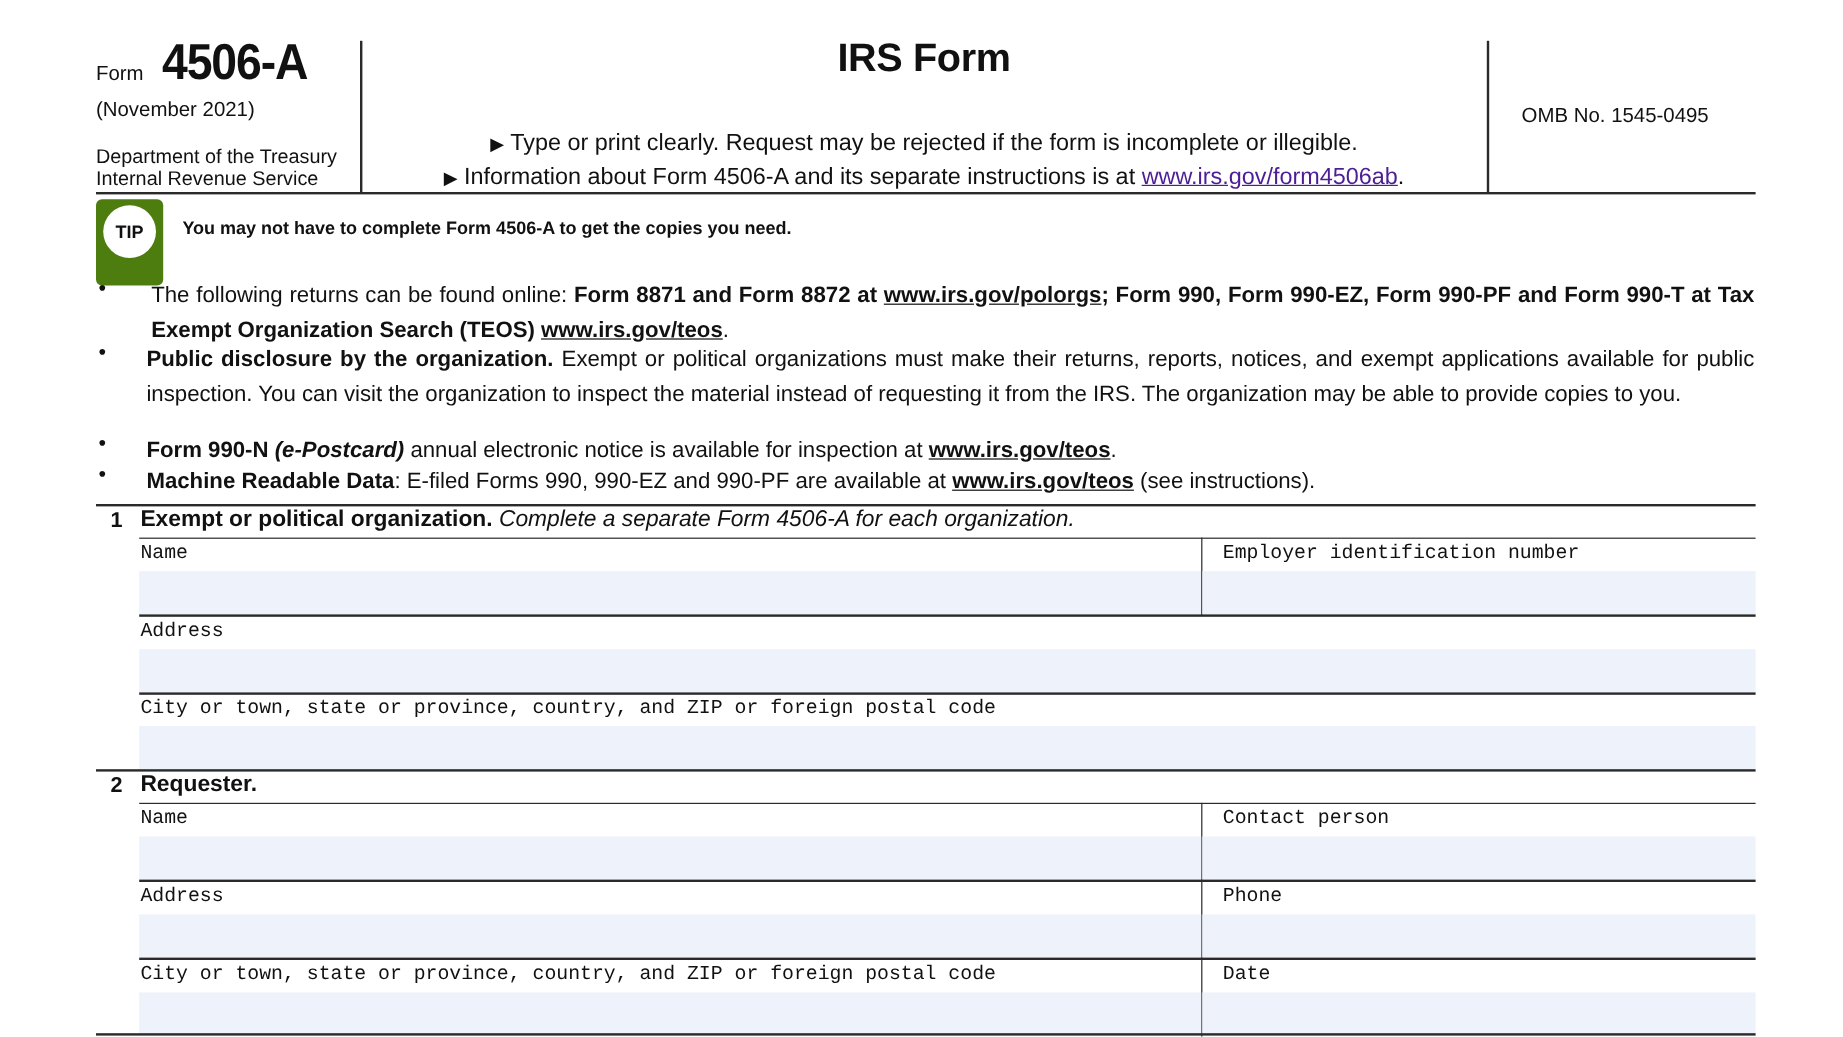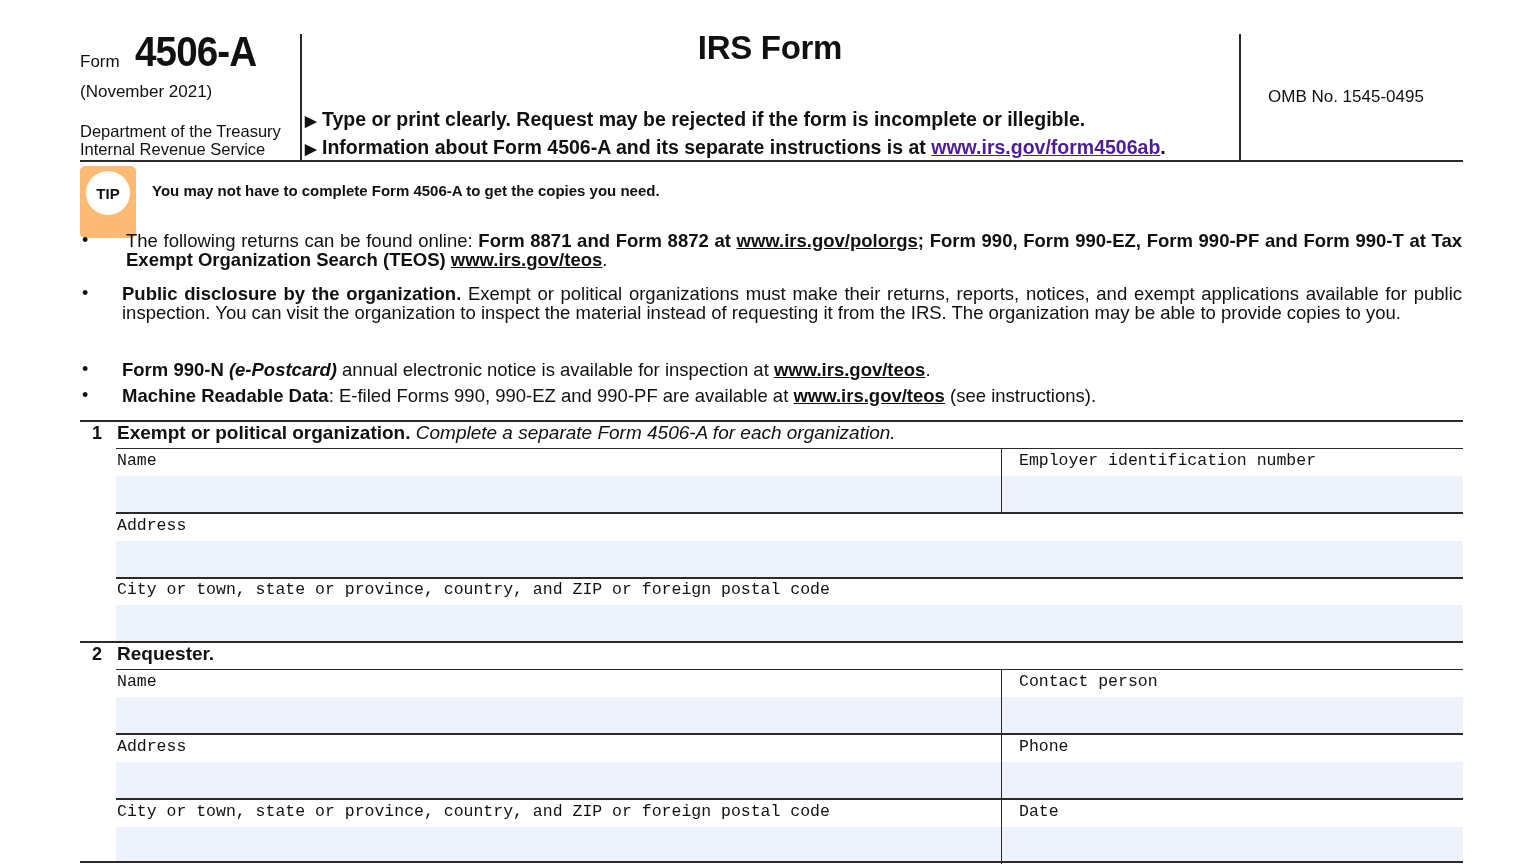--- a/index.html
+++ b/index.html
@@ -11,35 +11,35 @@
 
   
   .form-word { left: 80px; top: 52px; font-size: 17px; }
   .form-num { left: 135px; top: 28px; font-size: 42px; font-weight: bold; letter-spacing: -1px;
               transform: scaleX(0.92); transform-origin: left top; }
   .rev-date { left: 80px; top: 82px; font-size: 17px; }
   .dept { left: 80px; top: 122px; font-size: 16.5px; line-height: 18px; }
 
   .title { left: 305px; width: 930px; top: 30px; text-align: center; font-size: 33px; font-weight: bold;
            line-height: 36px; letter-spacing: -0.3px; }
-  .instr { left: 305px; width: 930px; font-size: 19.5px; font-weight: bold; }
+  .instr { left: 305px; width: 930px; text-align: center; font-size: 19.5px; font-weight: normal; }
   .instr1 { top: 108px; }
   .instr2 { top: 136px; }
   .u { text-decoration: underline; }
   .omb { left: 1268px; top: 87px; font-size: 17px; }
 
   
-  .tip-box { left: 80px; top: 166px; width: 56px; height: 72px; background: #fdba74; border-radius: 5px; }
+  .tip-box { left: 80px; top: 166px; width: 56px; height: 72px; background: #4d7c0f; border-radius: 5px; }
   .tip-circle { position: absolute; left: 6px; top: 5px; width: 44px; height: 44px; border-radius: 50%; background: #fff;
                 display: flex; align-items: center; justify-content: center; font-size: 15px; font-weight: bold; color: #111; }
   .tip-text { left: 152px; top: 182px; font-size: 15px; font-weight: bold; }
 
   
   .bullet { position: absolute; left: 82px; font-size: 18px; }
-  .btext { position: absolute; left: 122px; width: 1340px; font-size: 18.5px; line-height: 19px; text-align: justify; }
+  .btext { position: absolute; left: 122px; width: 1340px; font-size: 18.5px; line-height: 29px; text-align: justify; }
   .b { font-weight: bold; }
   .i { font-style: italic; }
 
   
   .sec-num { position: absolute; font-size: 18px; font-weight: bold; }
   .sec-title { position: absolute; left: 117px; font-size: 19px; }
   .flabel { position: absolute; font-size: 16.5px; font-family: Liberation Mono, monospace; }
   .field { position: absolute; background: #eef2fb; border: none; outline: none; padding: 0 6px; box-sizing: border-box;
            font-family: "Liberation Sans", sans-serif; font-size: 16px; }
 </style>

